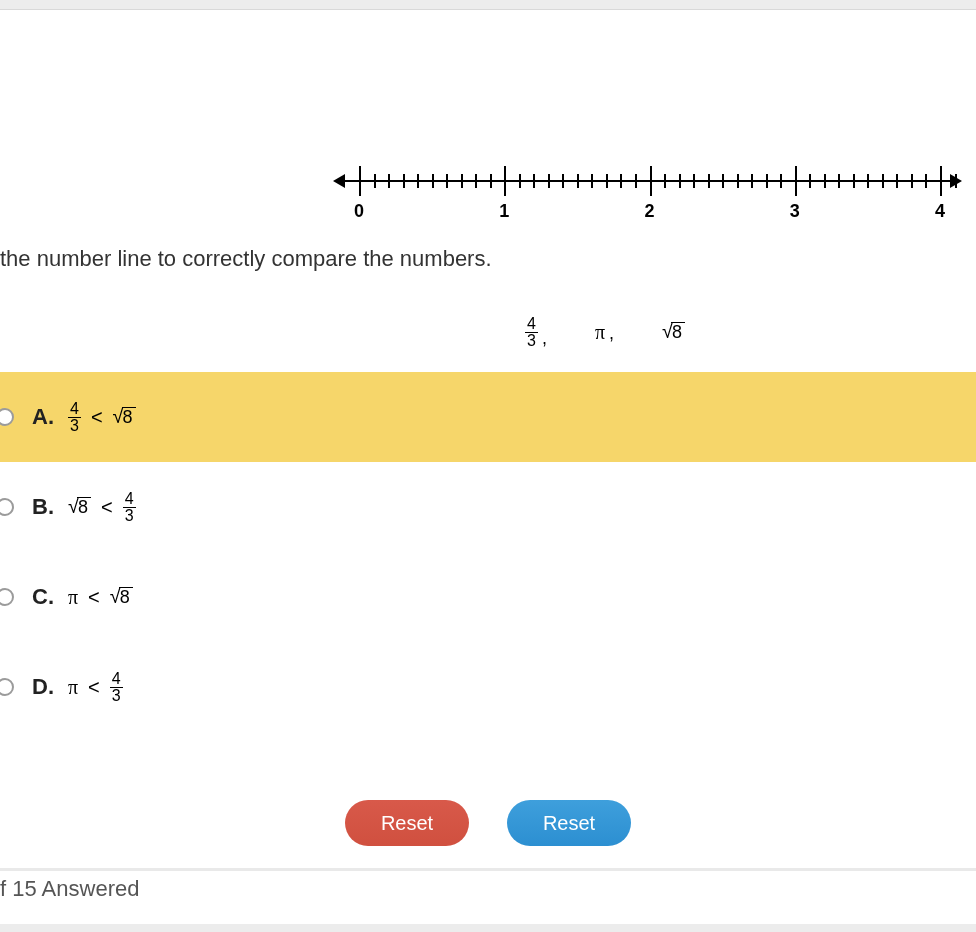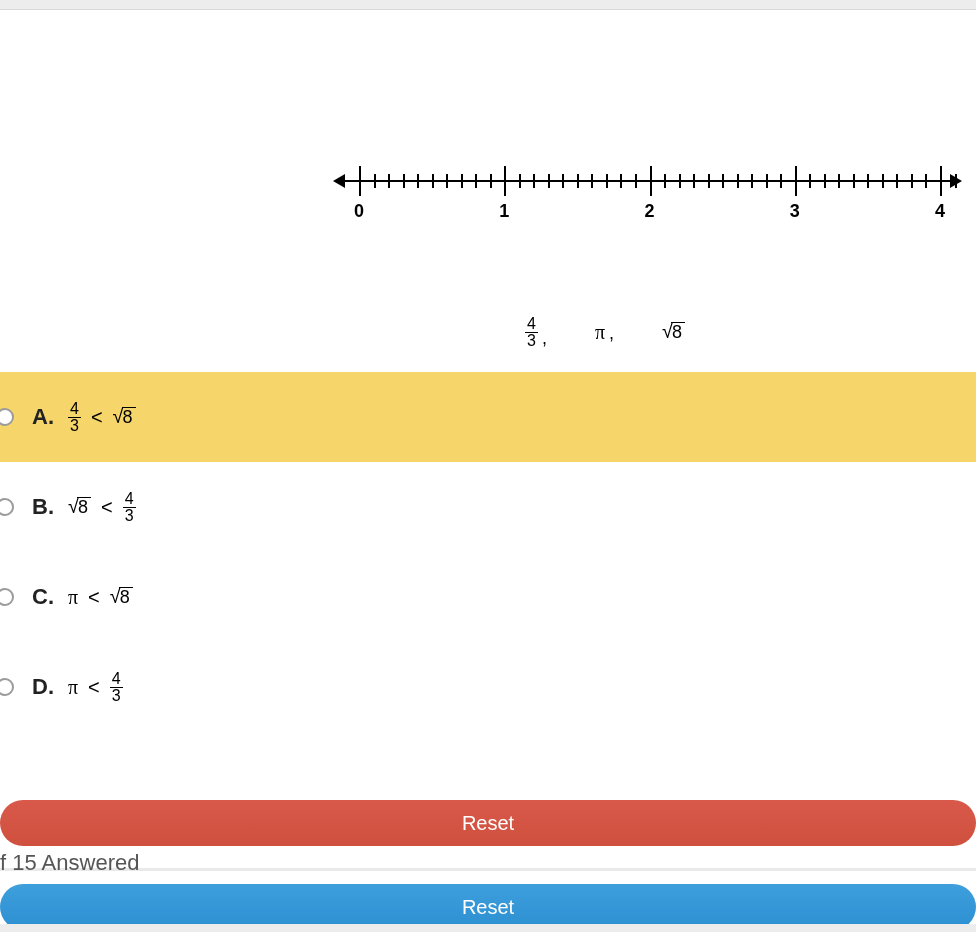--- a/index.html
+++ b/index.html
@@ -179,21 +179,20 @@
   .lt { font-size: 20px; }
 
   
   .buttons {
     position: absolute;
     top: 790px;
     left: 0; right: 0;
     display: flex;
     justify-content: center;
     gap: 38px;
-    flex-direction: column;
   }
   .btn {
     min-width: 124px;
     height: 46px;
     border: none;
     border-radius: 23px;
     color: #fff;
     font-size: 20px;
     font-family: Arial, sans-serif;
     display: flex;
@@ -208,21 +207,21 @@
   
   .bottom-divider {
     position: absolute;
     top: 858px;
     left: 0; right: 0;
     height: 3px;
     background: #e9e9e9;
   }
   .status {
     position: absolute;
-    top: 840px;
+    top: 866px;
     left: 0;
     font-size: 22px;
     color: #555;
   }
   .footer-strip {
     position: absolute;
     left:0; right:0;
     top: 914px;
     height: 18px;
     background: #ececec;
@@ -283,20 +282,21 @@
         <div class="nl-tick" style="left: 522.9px;"></div>
         <div class="nl-tick" style="left: 537.425px;"></div>
         <div class="nl-tick" style="left: 551.95px;"></div>
         <div class="nl-tick" style="left: 566.475px;"></div>
         <div class="nl-tick major" style="left: 581px;"></div>
         <div class="nl-tick-label" style="left: 581px;">4</div>
         <div class="nl-tick" style="left: 595.525px;"></div>
       </div>
   </div>
 
+  <div class="instruction"> the number line to correctly compare the numbers.</div>
 
   <div class="compare-row">
     <span>
       <span class="frac">
         <span class="num">4</span>
         <span class="den">3</span>
       </span><span class="comma">,</span>
     </span>
     <span>
       <span class="pi">π</span><span class="comma">,</span>

